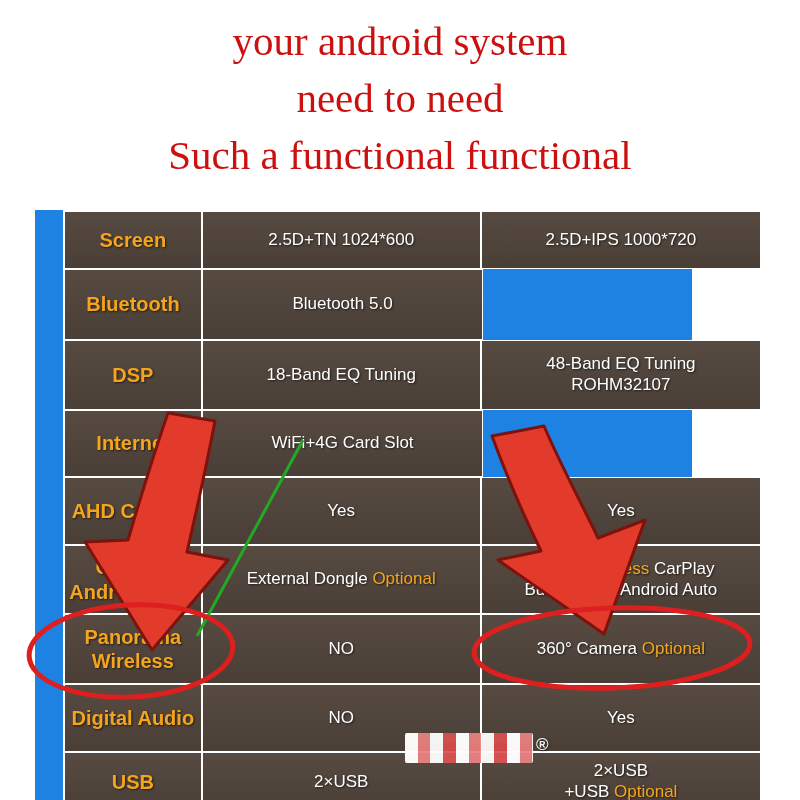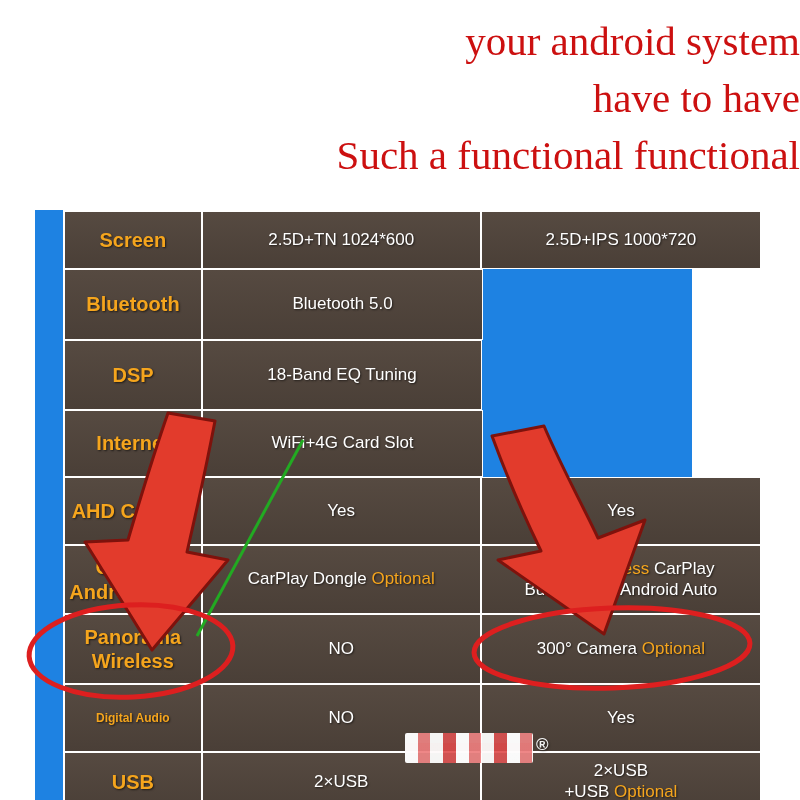--- a/index.html
+++ b/index.html
@@ -2,21 +2,21 @@
 <html style="--heading-red: #cc1010; --panel-blue: #1e82e2; --cell-border: #ffffff; --label-orange: #f5a51d; --value-white: #ffffff; --arrow-red: #e23b2c; --arrow-outline: #7e120c; --circle-red: #dd1f1f; --green-line: #22aa22;"><head>
 <meta charset="utf-8">
 <style>
   html,body{margin:0;padding:0;background:#ffffff;}
   .screen{
     position:relative;width:800px;height:800px;background:#ffffff;
     overflow:hidden;font-family:"Liberation Sans",sans-serif;margin:0 auto;
   }
   
   .heading{
-    position:absolute;top:13px;left:0;width:100%;text-align:right;
+    position:absolute;top:13px;left:0;width:100%;text-align:center;
     font-family:"Liberation Serif",serif;
     color:var(--heading-red,#cc1010);
     font-size:41px;line-height:57px;font-weight:500;
   }
   
   .panel{
     position:absolute;left:35px;top:210px;width:657px;height:590px;
     background:var(--panel-blue,#1e82e2);z-index:1;
   }
   .spec-table{
@@ -40,21 +40,21 @@
     display:flex;flex-direction:column;align-items:center;justify-content:center;
     text-align:center;line-height:1.22;padding:2px 4px;
   }
   .c1{width:138px}
   .c2{width:280px}
   .c3{width:281px}
   .label{
     color:var(--label-orange,#f5a51d);font-weight:bold;font-size:20px;
     text-shadow:1px 1px 2px rgba(0,0,0,.6);
   }
-  .label.small{font-size:12px}
+  .label.small{font-size:20px}
   .val{
     color:var(--value-white,#ffffff);font-weight:normal;font-size:17px;
     text-shadow:1px 1px 2px rgba(0,0,0,.6);
   }
   .opt{color:var(--label-orange,#f5a51d);}
   
   .overlay{position:absolute;left:0;top:0;width:800px;height:800px;z-index:4;pointer-events:none;}
   
   .watermark{
     position:absolute;left:405px;top:733px;width:128px;height:30px;z-index:3;
@@ -68,21 +68,21 @@
     color:#f2f2f2;font-size:17px;font-weight:bold;text-shadow:1px 1px 2px rgba(0,0,0,.6);
   }
 </style>
 </head>
 <body>
 
 <div class="screen">
 
   <div class="heading">
     <div>your android system</div>
-    <div>have to have</div>
+    <div>need to need</div>
     <div>Such a functional functional</div>
   </div>
 
   <div class="panel">
     <div class="spec-table">
 
       <div class="row">
         <div class="cell c1">
             <span class="label">Screen</span>
           </div>
@@ -103,20 +103,24 @@
           </div>
       </div>
 
       <div class="row">
         <div class="cell c1">
             <span class="label">DSP</span>
           </div>
         <div class="cell c2">
             <span class="val">18-Band EQ Tuning</span>
           </div>
+        <div class="cell c3">
+          <span class="val">48-Band EQ Tuning</span>
+          <span class="val">ROHM32107</span>
+        </div>
       </div>
 
       <div class="row">
         <div class="cell c1">
             <span class="label">Internet</span>
           </div>
         <div class="cell c3">
             <span class="val">WiFi+4G Card Slot</span>
           </div>
       </div>
@@ -132,38 +136,38 @@
             <span class="val">Yes</span>
           </div>
       </div>
 
       <div class="row">
         <div class="cell c1">
           <span class="label">CarPlay</span>
           <span class="label">Android Auto</span>
         </div>
         <div class="cell c2">
-          <span class="val"><span>CarPlay Dongle </span><span class="opt">Optional</span></span>
+          <span class="val"><span>External Dongle </span><span class="opt">Optional</span></span>
         </div>
         <div class="cell c3">
           <span class="val"><span>Built-in </span><span class="opt">Wireless</span><span> CarPlay</span></span>
           <span class="val">Built-in Wire Android Auto</span>
         </div>
       </div>
 
       <div class="row">
         <div class="cell c1">
           <span class="label">Panorama</span>
           <span class="label">Wireless</span>
         </div>
         <div class="cell c2">
             <span class="val">NO</span>
           </div>
         <div class="cell c3">
-          <span class="val"><span>300° Camera </span><span class="opt">Optional</span></span>
+          <span class="val"><span>360° Camera </span><span class="opt">Optional</span></span>
         </div>
       </div>
 
       <div class="row">
         <div class="cell c1">
             <span class="label small">Digital Audio</span>
           </div>
         <div class="cell c2">
             <span class="val">NO</span>
           </div>

